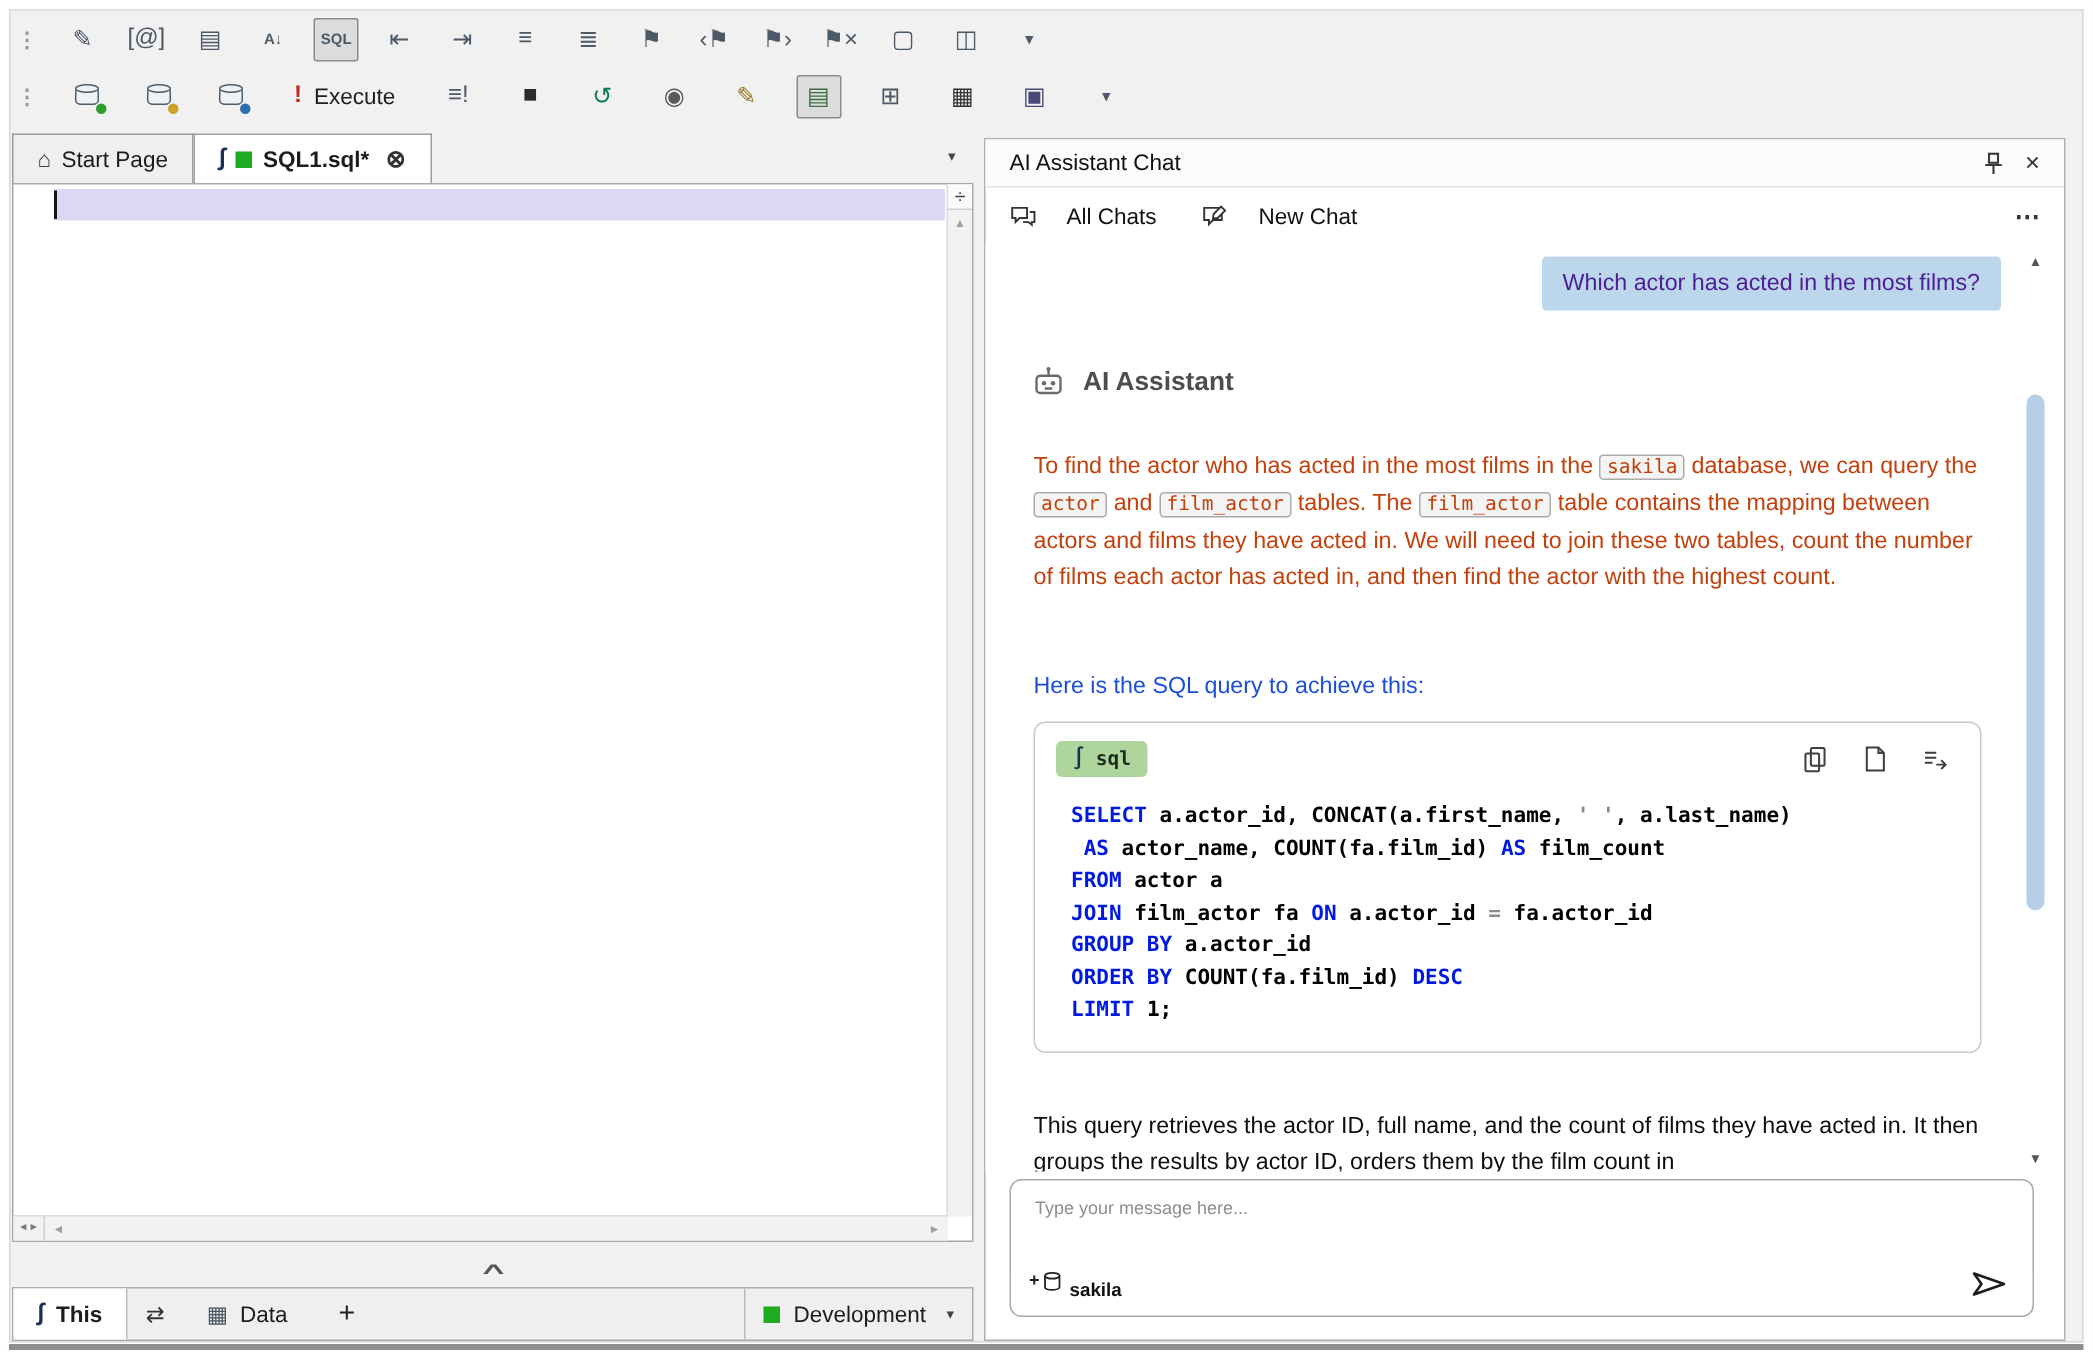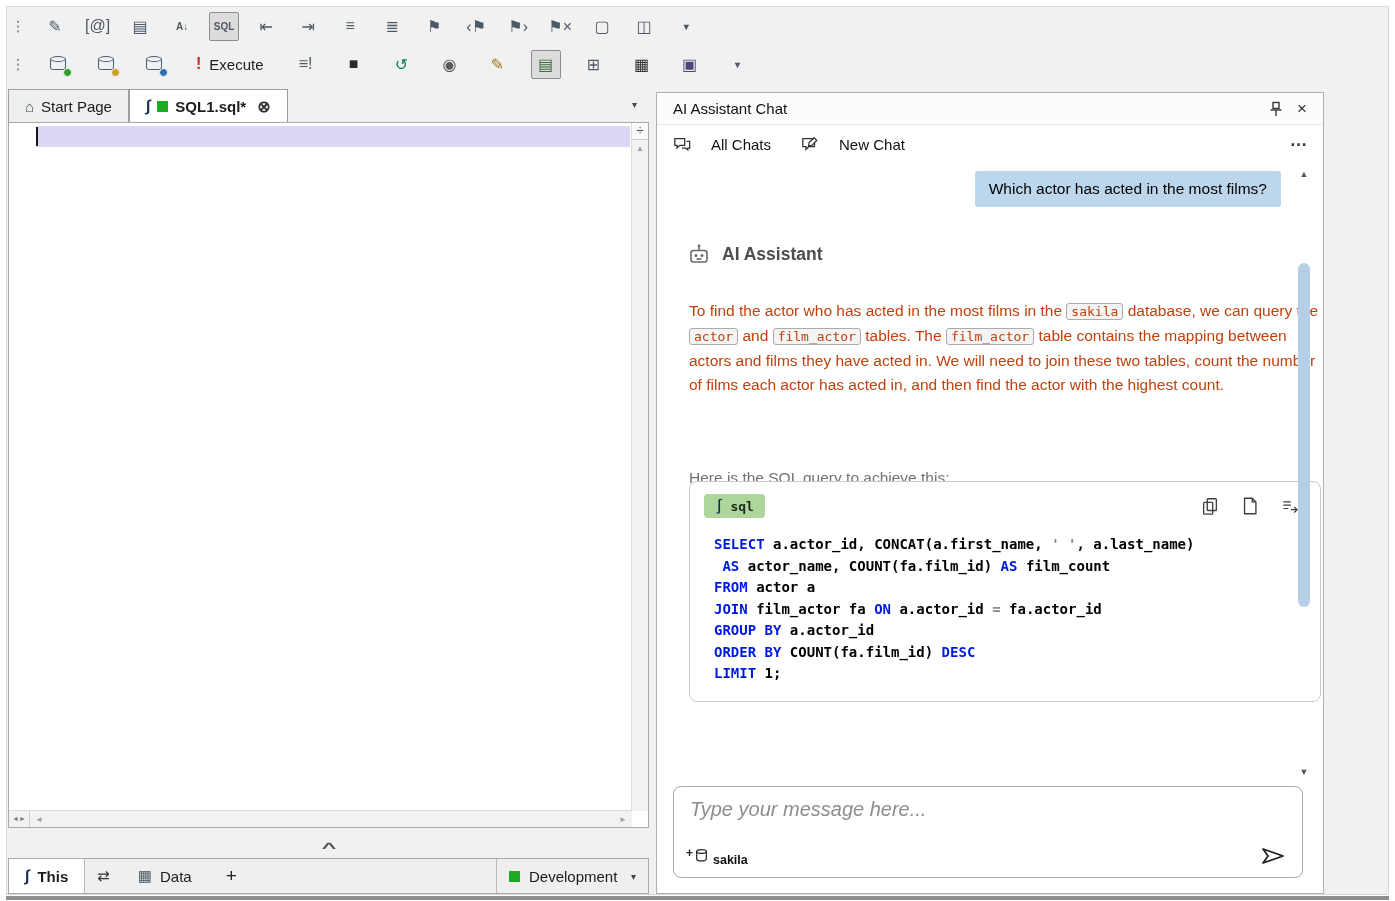--- a/index.html
+++ b/index.html
@@ -46,50 +46,50 @@
   .statusbar{position:absolute;left:0;right:0;bottom:0;height:36px;background:#efefef;border:1px solid #ababab;display:flex;align-items:stretch;box-sizing:border-box;}
   .sb-tab{display:flex;align-items:center;gap:8px;padding:0 16px;font-size:15px;color:#1c1c1c;}
   .sb-tab.active{background:#fff;border-right:1px solid #b9b9b9;font-weight:bold;}
   .sb-btn{display:flex;align-items:center;padding:0 12px;font-size:15px;color:#333;}
   .sb-btn.plus{font-size:19px;padding:0 18px;color:#222;}
   .gric{color:#44555f;}
   .envbox{margin-left:auto;display:flex;align-items:center;gap:9px;padding:0 12px;border-left:1px solid #b9b9b9;font-size:15px;color:#1c1c1c;min-width:152px;box-sizing:border-box;}
   .env-caret{margin-left:auto;font-size:10px;color:#444;}
 
   
-  .chat{position:absolute;left:656px;top:92px;width:668px;bottom:7px;background:#fff;border:1px solid #b0b0b0;box-sizing:border-box;}
+  .chat{position:absolute;left:656px;top:92px;width:721px;bottom:7px;background:#fff;border:1px solid #b0b0b0;box-sizing:border-box;}
   .chat-header{height:31px;display:flex;align-items:center;padding:0 8px 0 16px;border-bottom:1px solid #e6e6e6;background:#fcfcfc;}
   .chat-title{font-size:15px;color:#111;flex:1;}
   .hbtn{width:26px;height:24px;display:inline-flex;align-items:center;justify-content:center;font-size:17px;color:#333;}
   .chat-toolbar{height:38px;display:flex;align-items:center;padding:0 16px;gap:30px;}
   .ct-btn{display:flex;align-items:center;gap:20px;font-size:15px;color:#111;}
   .ct-more{margin-left:auto;font-size:17px;color:#333;font-weight:bold;}
   .chat-body{position:absolute;left:0;right:0;top:70px;bottom:112px;overflow:hidden;background:#fff;}
-  .bubble{position:absolute;top:8px;right:42px;max-width:490px;background:var(--user-bubble-bg,#bcd6ec);border-radius:3px;padding:9px 14px;font-size:15.5px;color:#000000;text-align:center;}
+  .bubble{position:absolute;top:8px;right:42px;max-width:490px;background:var(--user-bubble-bg,#bcd6ec);border-radius:3px;padding:9px 14px;font-size:15.5px;color:#4c1d95;text-align:center;}
   .ai-heading{position:absolute;top:80px;left:30px;display:flex;align-items:center;gap:11px;font-size:17.5px;font-weight:bold;color:#4d4d4d;}
   .p1{position:absolute;top:136px;left:32px;width:636px;font-size:15.5px;line-height:24px;color:#c2410c;}
   .inline-code{font-family:"DejaVu Sans Mono",monospace;font-size:13px;background:#f4f4f4;border:1px solid #ababab;border-radius:3px;padding:0 4px;white-space:nowrap;}
-  .lead{position:absolute;top:286px;left:32px;font-size:15.5px;color:#737373;margin-top:20px;}
+  .lead{position:absolute;top:286px;left:32px;font-size:15.5px;color:#1d4ed8;}
   .code-card{position:absolute;top:318px;left:32px;width:632px;border:1px solid #c9c9c9;border-radius:8px;background:#fff;box-sizing:border-box;}
   .code-head{display:flex;align-items:center;padding:12px 20px 2px 14px;}
   .lang-chip{display:inline-flex;align-items:center;gap:7px;background:var(--sql-chip-bg,#aed59b);border-radius:4px;padding:4px 11px;font-family:"DejaVu Sans Mono",monospace;font-size:13px;font-weight:bold;color:#1d2b1d;}
   .lang-chip .sqlic{font-size:14px;}
   .code-actions{margin-left:auto;display:flex;gap:20px;}
   .cbtn{width:20px;height:20px;display:inline-flex;align-items:center;justify-content:center;}
   .code{padding:14px 14px 16px 24px;font-family:"DejaVu Sans Mono",monospace;font-size:14px;font-weight:bold;line-height:21.5px;color:#000;white-space:pre;}
   .tk-kw{color:var(--keyword,#0019e0);}
   .tk-str{color:var(--string-literal,#8a8a8a);}
   .tk-op{color:var(--operator,#8a8a8a);}
   .outro{position:absolute;top:576px;left:32px;width:636px;font-size:15.5px;line-height:24px;color:#0e0e0e;}
   .chat-scroll{position:absolute;top:6px;bottom:4px;right:12px;width:14px;}
   .cs-up,.cs-down{position:absolute;left:0;right:0;text-align:center;font-size:9px;color:#555;}
   .cs-up{top:0}.cs-down{bottom:0}
   .cs-thumb{position:absolute;left:1px;right:1px;top:94px;height:344px;background:var(--scrollbar-thumb,#b7cfe6);border-radius:7px;}
   .chat-input{position:absolute;left:16px;right:20px;bottom:15px;height:92px;border:1.5px solid #a8a8a8;border-radius:8px;background:#fff;box-sizing:border-box;}
-  .msg-input{position:absolute;top:10px;left:14px;right:56px;border:0;outline:0;font-family:"Liberation Sans",sans-serif;font-size:20px;color:#0c4a6e;background:transparent;font-style:italic;}
+  .msg-input{position:absolute;top:10px;left:14px;right:56px;border:0;outline:0;font-family:"Liberation Sans",sans-serif;font-size:12px;color:#0c4a6e;background:transparent;}
   .msg-input::placeholder{color:#8d8d8d;}
   .ctx-chip{position:absolute;left:12px;bottom:10px;display:flex;align-items:flex-end;gap:2px;}
   .ctx-plus{font-size:12px;color:#222;transform:translateY(-7px);font-weight:bold;}
   .ctx-label{font-size:12.5px;font-weight:bold;color:#111;margin-left:3px;}
   .send{position:absolute;right:16px;bottom:10px;width:26px;height:22px;display:inline-flex;}
 </style>
 </head>
 <body>
 
 <div class="app">
@@ -290,20 +290,21 @@
                     <path d="M4 6h9M4 10h9M4 14h6"></path>
                     <path d="M13 15.5h7M17 12l3.5 3.5L17 19"></path>
                   </g>
                 </svg>
             </span>
           </span>
         </div>
         <div class="code"><div class="code-line"><span class="tk-kw">SELECT</span><span class="tk-pl"> a.actor_id, CONCAT(a.first_name, </span><span class="tk-str">' '</span><span class="tk-pl">, a.last_name)</span></div><div class="code-line"><span class="tk-pl"> </span><span class="tk-kw">AS</span><span class="tk-pl"> actor_name, COUNT(fa.film_id) </span><span class="tk-kw">AS</span><span class="tk-pl"> film_count</span></div><div class="code-line"><span class="tk-kw">FROM</span><span class="tk-pl"> actor a</span></div><div class="code-line"><span class="tk-kw">JOIN</span><span class="tk-pl"> film_actor fa </span><span class="tk-kw">ON</span><span class="tk-pl"> a.actor_id </span><span class="tk-op">=</span><span class="tk-pl"> fa.actor_id</span></div><div class="code-line"><span class="tk-kw">GROUP BY</span><span class="tk-pl"> a.actor_id</span></div><div class="code-line"><span class="tk-kw">ORDER BY</span><span class="tk-pl"> COUNT(fa.film_id) </span><span class="tk-kw">DESC</span></div><div class="code-line"><span class="tk-kw">LIMIT</span><span class="tk-pl"> 1;</span></div></div>
       </div>
 
+      <div class="outro">This query retrieves the actor ID, full name, and the count of films they have acted in. It then groups the results by actor ID, orders them by the film count in</div>
 
       <div class="chat-scroll">
         <span class="cs-up">▲</span>
         <span class="cs-thumb"></span>
         <span class="cs-down">▼</span>
       </div>
     </div>
 
     <div class="chat-input">
       <input class="msg-input" placeholder="Type your message here..." style="">

